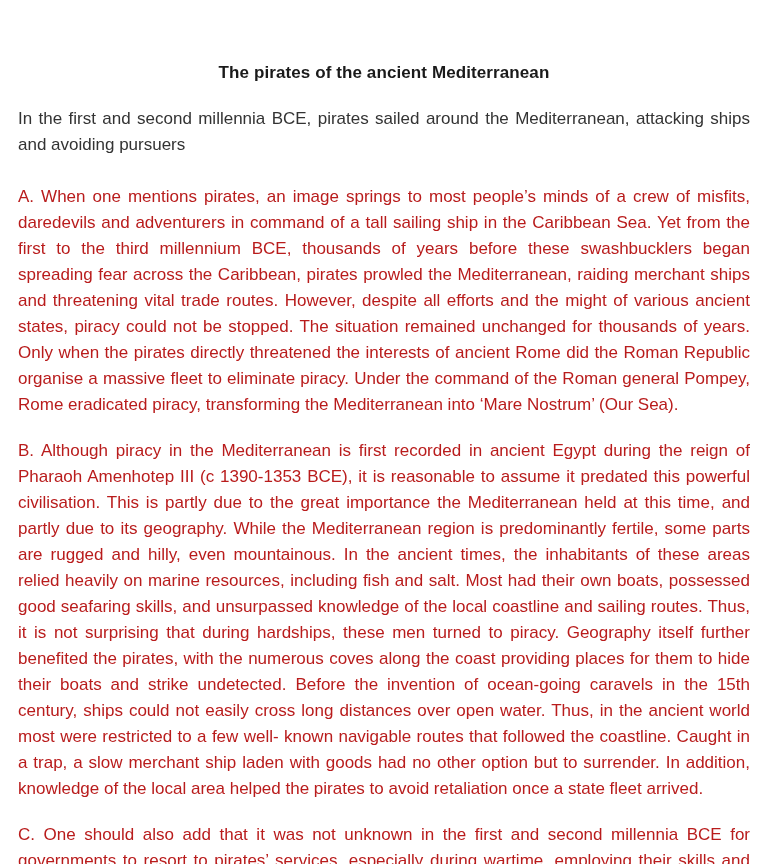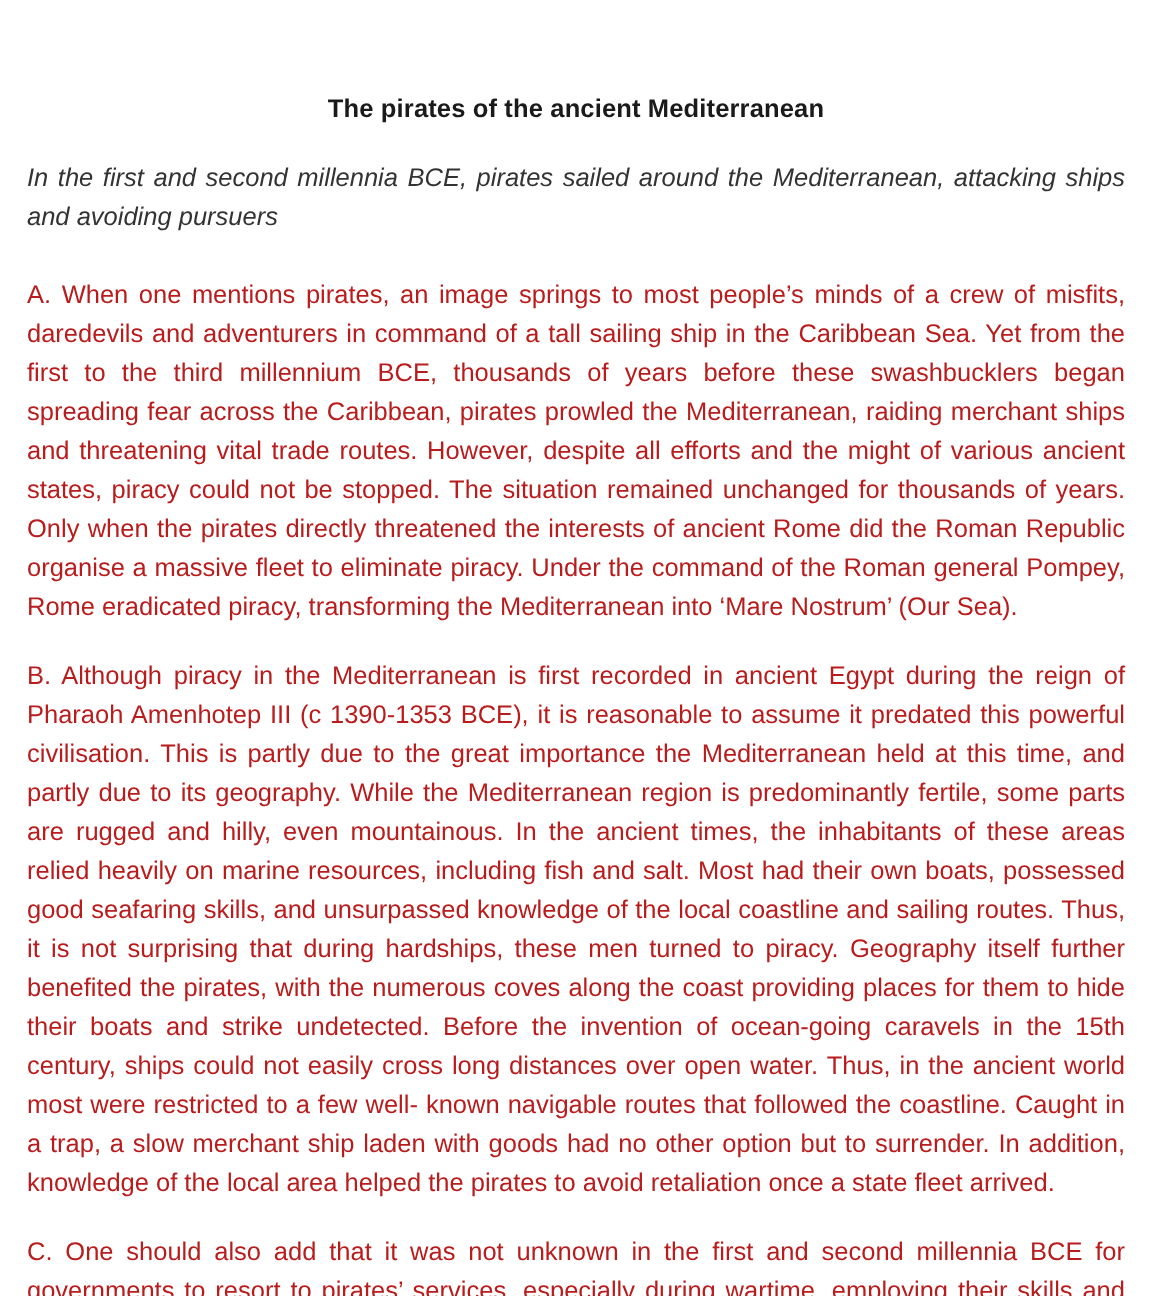--- a/index.html
+++ b/index.html
@@ -30,21 +30,20 @@
     line-height: 22px;
     font-weight: bold;
     color: #1a1a1a;
     letter-spacing: 0.1px;
   }
   .doc-subtitle {
     margin: 0;
     padding-top: 22px;
     font-size: 17px;
     line-height: 26px;
-    font-style: italic;
     color: #333333;
     text-align: justify;
     text-justify: inter-word;
   }
   .body-block {
     padding-top: 10px;
   }
   .para {
     margin: 0;
     padding-top: 20px;

